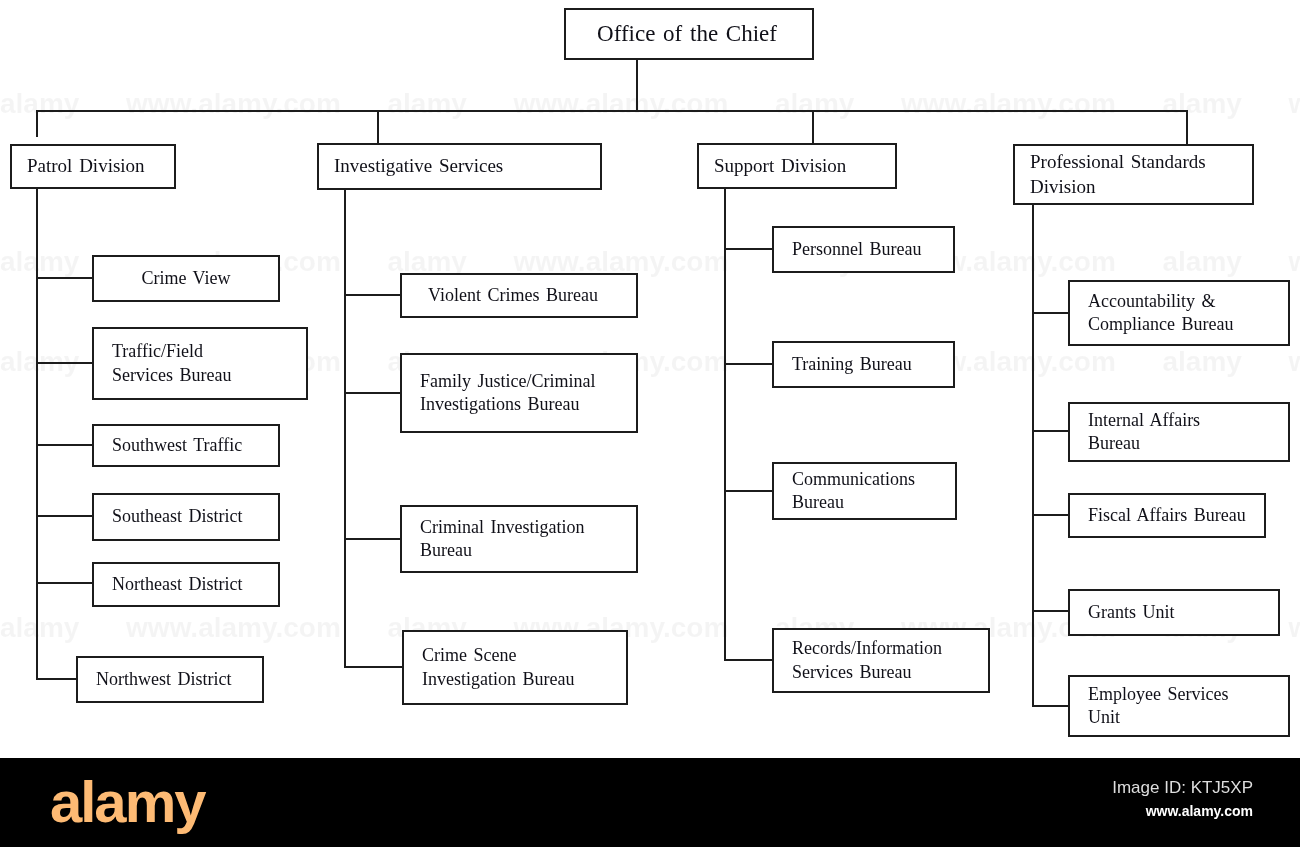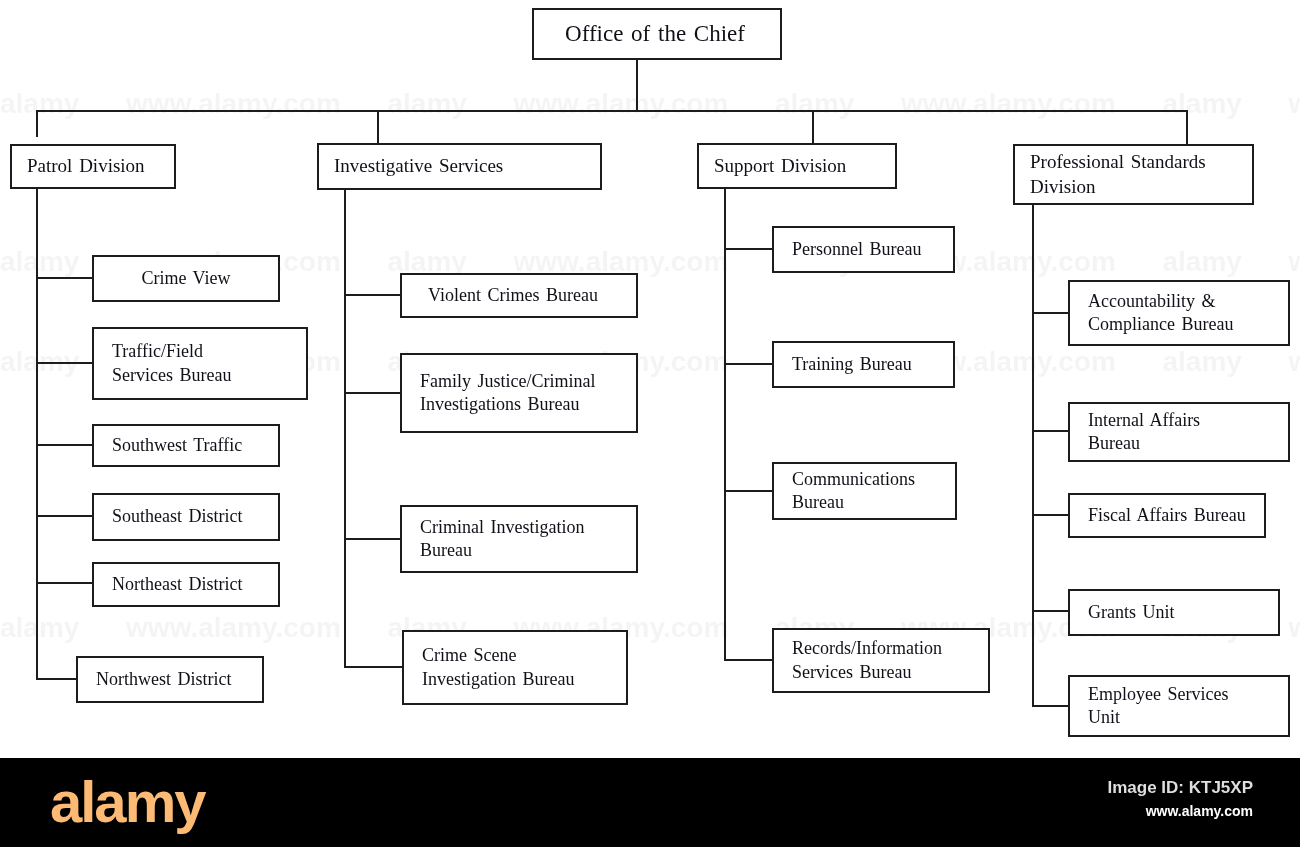--- a/index.html
+++ b/index.html
@@ -23,21 +23,21 @@
     font-size: 18px;
     line-height: 1.28;
     padding-left: 18px;
     padding-right: 4px;
     white-space: pre-line;
     word-spacing: 2px;
     z-index: 2;
   }
   .box.center { justify-content: center; padding-left: 0; padding-right: 0; text-align: left; }
   .box.hdr { font-size: 19px; padding-left: 15px; }
-  .box.root { font-size: 23px; justify-content: center; padding-left: 0; border-width: 2px; }
+  .box.root { font-size: 23px; justify-content: center; padding-left: 0; border-width: 2px; margin-left: 32px; }
   
   .hl, .vl { position: absolute; background: #1c1c1c; z-index: 1; }
   .hl { height: 2px; }
   .vl { width: 2px; }
   
   .wmrow {
     position: absolute;
     left: 0;
     width: 100%;
     z-index: 0;
@@ -69,21 +69,21 @@
     letter-spacing: -2px;
     color: #fdba74;
   }
   .footer-meta {
     position: absolute;
     right: 47px;
     top: 20px;
     text-align: right;
     font-family: "Liberation Sans", sans-serif;
   }
-  .image-id { font-size: 17px; color: #dedede; font-weight: bold; }
+  .image-id { font-size: 17px; color: #dedede; }
   .alamy-url { font-size: 14px; font-weight: bold; color: #ffffff; margin-top: 5px; }
 </style>
 </head>
 <body>
 
 <div class="stage">
 
   <div class="wmrow" style="top:88px">alamy      www.alamy.com      alamy      www.alamy.com      alamy      www.alamy.com      alamy      www.alamy.com      alamy</div>
   <div class="wmrow" style="top:246px">alamy      www.alamy.com      alamy      www.alamy.com      alamy      www.alamy.com      alamy      www.alamy.com      alamy</div>
   <div class="wmrow" style="top:346px">alamy      www.alamy.com      alamy      www.alamy.com      alamy      www.alamy.com      alamy      www.alamy.com      alamy</div>

